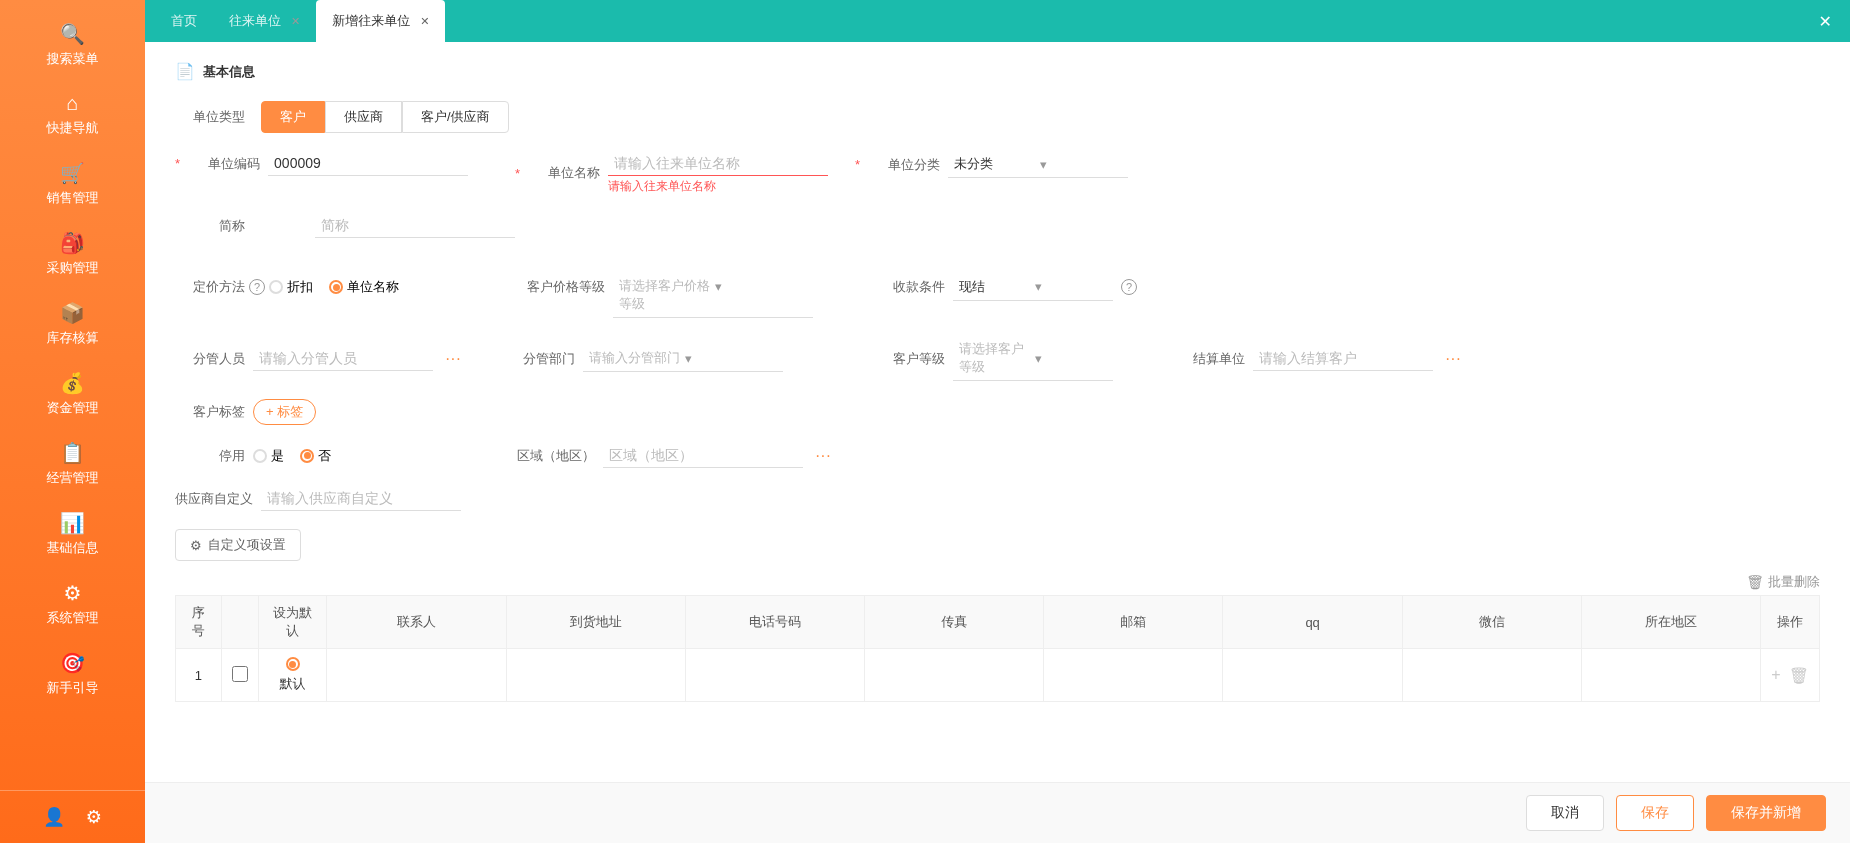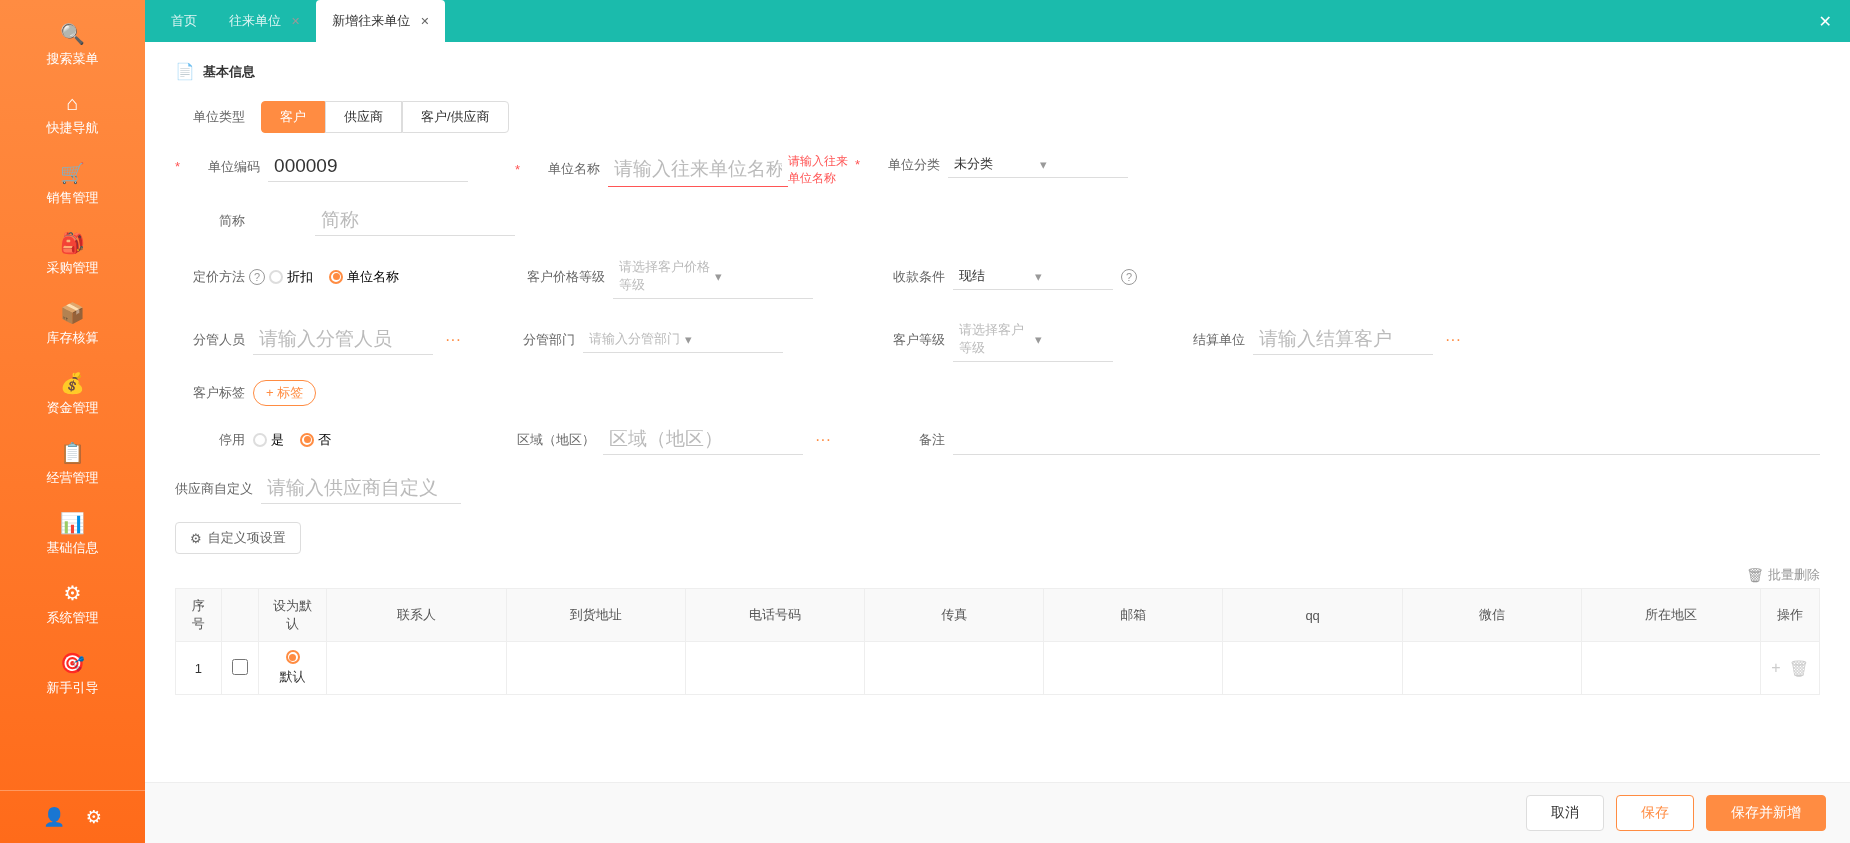--- a/index.html
+++ b/index.html
@@ -139,21 +139,21 @@
       margin-right: 2px;
     }
     .form-input {
       border: none;
       border-bottom: 1px solid #ddd;
       outline: none;
       padding: 4px 6px;
       color: #333;
       background: transparent;
       min-width: 180px;
-      font-size: 19px;
+      font-size: 14px;
     }
     .form-input.error-border {
       border-bottom: 1px solid #f55;
     }
     .form-input::placeholder { color: #bbb; }
     .error-text {
       color: #f55;
       font-size: 12px;
       margin-top: 2px;
     }
@@ -316,21 +316,21 @@
       background: white;
       color: #ff8c42;
       border-color: #ff8c42;
     }
     .btn-save-new {
       background: #ff8c42;
       color: white;
       border-color: #ff8c42;
     }
 
-    .form-input-wrapper { display: flex; flex-direction: row; }
+    .form-input-wrapper { display: flex; flex-direction: column; }
     .select-value { color: #333; }
 
     .checkbox-cell {
       width: 16px; height: 16px;
       border: 1px solid #ddd;
       background: white;
       cursor: pointer;
     }
   </style>
 </head>
@@ -460,21 +460,21 @@
           </div>
           <div class="radio-item">
             <div class="radio-circle checked"></div>
             <span>单位名称</span>
           </div>
         </div>
       </div>
       <div class="form-group" style="flex:0 0 360px; gap:8px;">
         <span class="form-label" style="min-width:90px;">客户价格等级</span>
         <div class="form-select" style="min-width:200px;">
-          <span style="color:#bbb;">请选择客户价格等级</span>
+          <span style="color:#bbb;margin-top:17px;">请选择客户价格等级</span>
           <span class="arrow">▾</span>
         </div>
       </div>
       <div class="form-group" style="flex:0 0 300px; gap:8px;">
         <span class="form-label">收款条件</span>
         <div class="form-select" style="min-width:160px;">
           <span>现结</span>
           <span class="arrow">▾</span>
         </div>
         <span class="help-icon">?</span>
@@ -528,24 +528,20 @@
           <div class="radio-item">
             <div class="radio-circle checked"></div>
             <span>否</span>
           </div>
         </div>
       </div>
       <div class="form-group" style="flex:0 0 360px; gap:8px;">
         <span class="form-label" style="min-width:80px;">区域（地区）</span>
         <input type="text" class="form-input" style="width: 200px;" placeholder="区域（地区）">
         <span class="dots-btn">···</span>
-      </div>
-      <div class="form-group" style="flex:1; gap:8px;">
-        <span class="form-label">备注</span>
-        <input type="text" class="form-input" style="flex: 1 1 0%;">
       </div>
     </div>
 
     <div class="form-row" style="align-items:center;">
       <div class="form-group" style="flex:0 0 340px; gap:8px;">
         <span class="form-label">供应商自定义</span>
         <input type="text" class="form-input" style="width: 200px;" placeholder="请输入供应商自定义">
       </div>
     </div>
 

